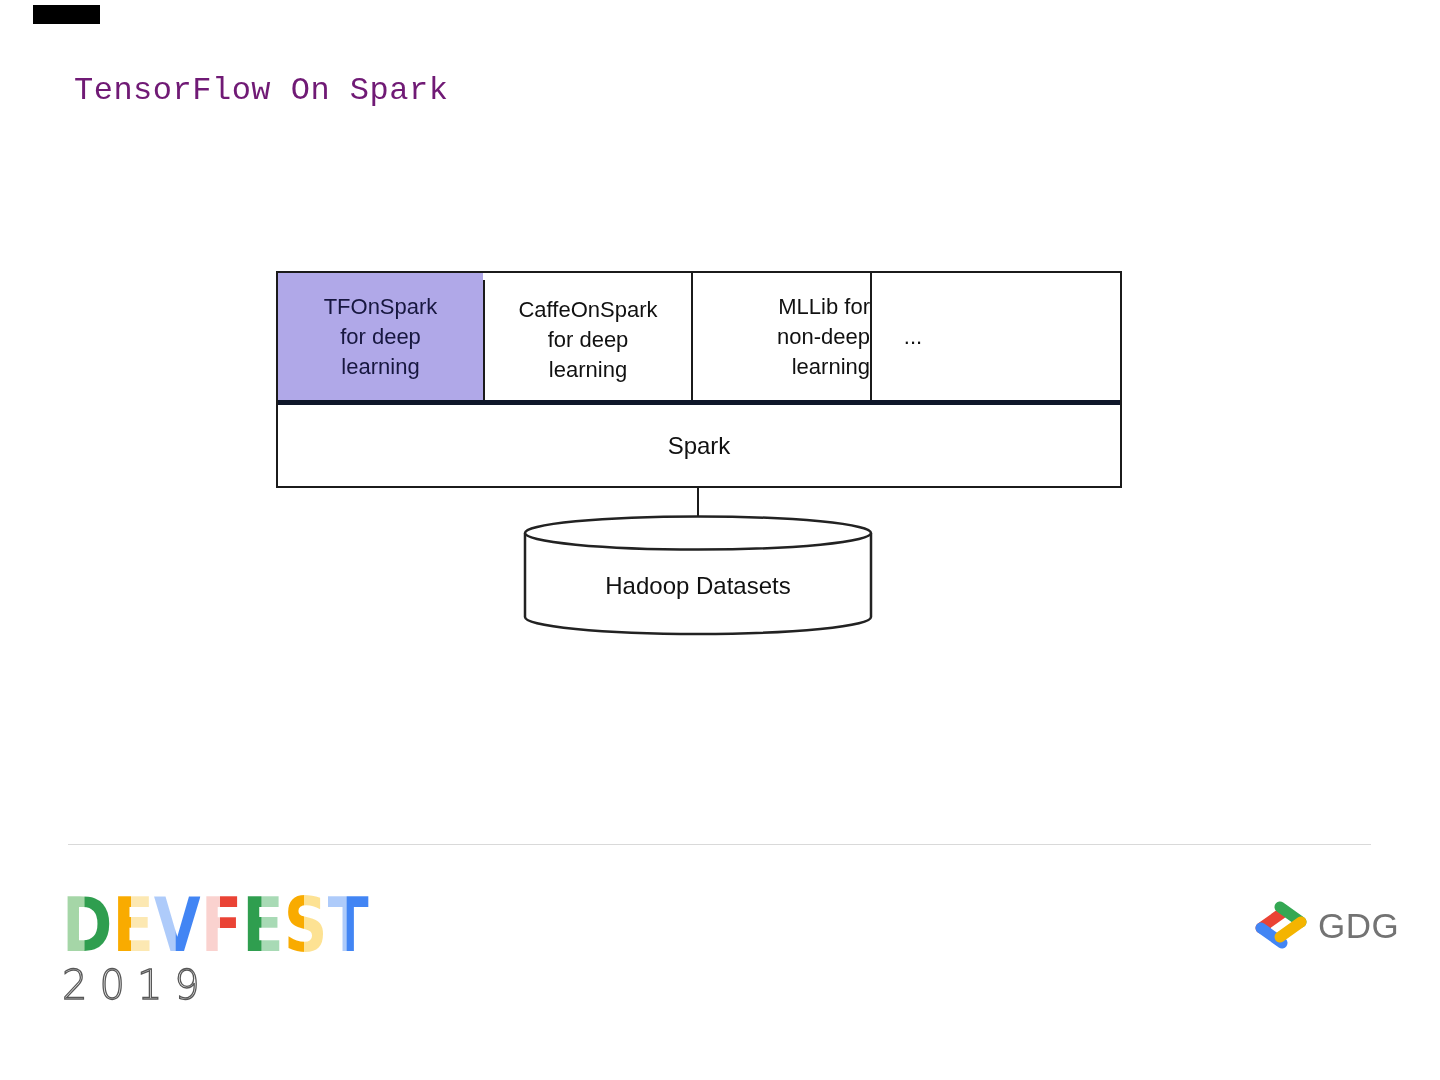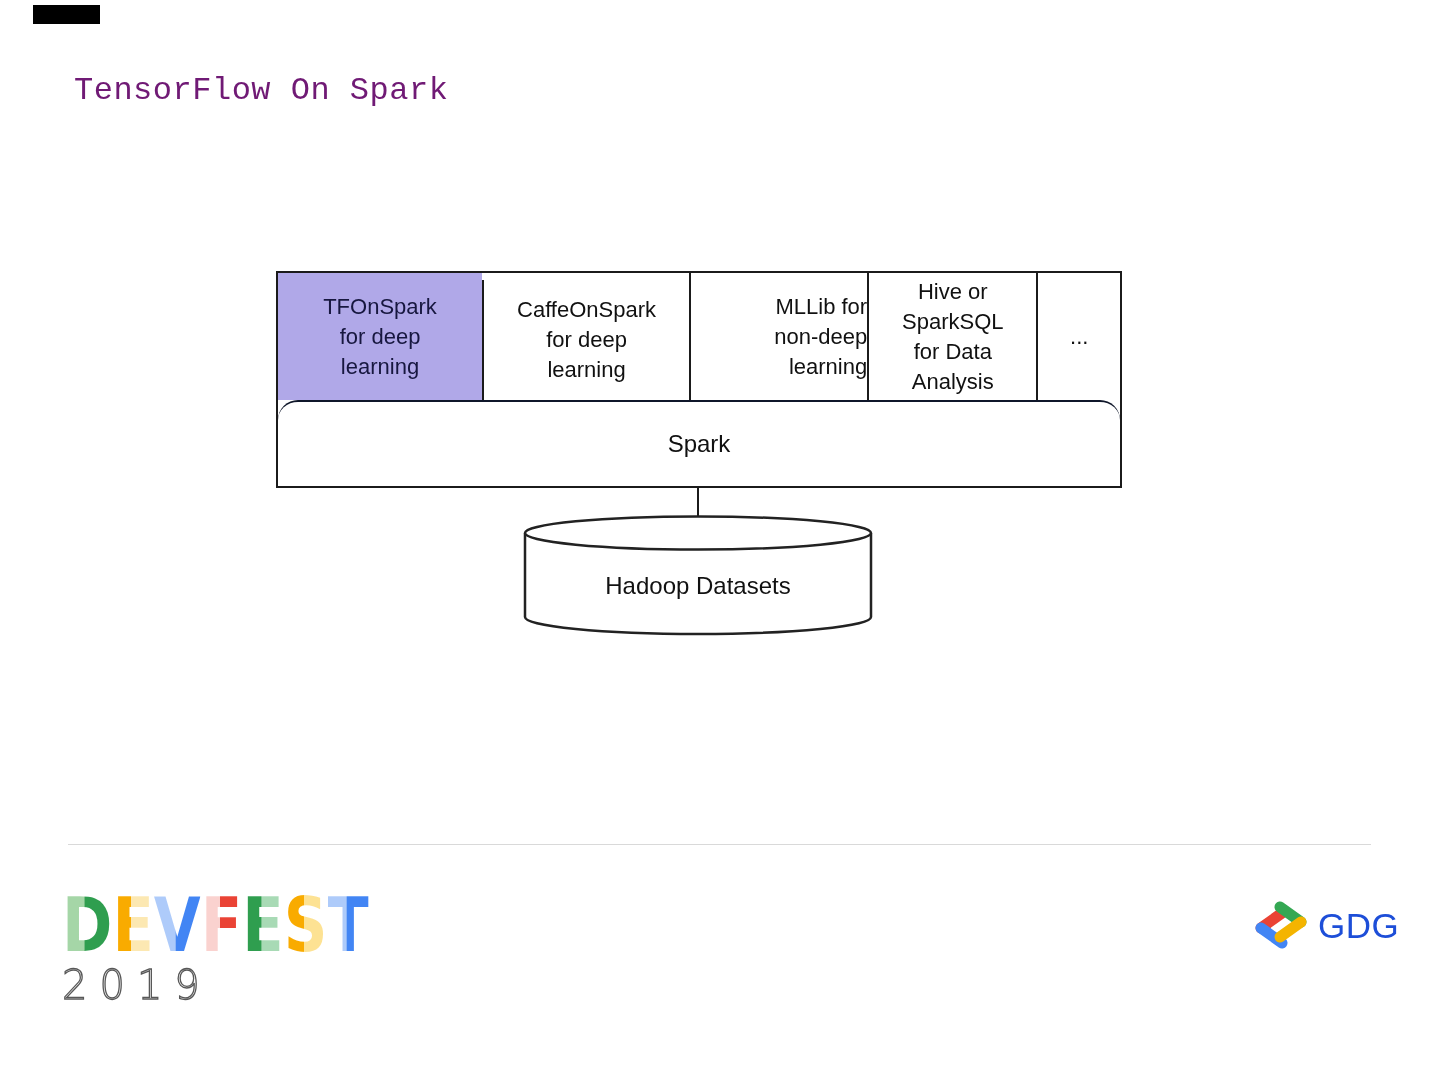--- a/index.html
+++ b/index.html
@@ -15,22 +15,22 @@
                  font-size: 32px; color: #701a75; letter-spacing: 0.5px; }
 
   
   .arch-table { left: 276px; top: 271px; width: 846px; border: 2px solid #1b1b1b; background: #fff; }
   .arch-row-top { display: flex; height: 127px; }
   .arch-cell { display: flex; flex-direction: column; justify-content: center; align-items: center;
                text-align: center; font-size: 22px; line-height: 30px; color: #111;
                border-left: 2px solid #1b1b1b; background: #fff; }
   .arch-cell:first-child { border-left: none; }
   .arch-cell.hl { color: #17173f; }
-  .spark-row { height: 86px; border-top: 2px solid #0f172a; display: flex;
-               align-items: center; justify-content: center; font-size: 24px; color: #111; border-radius: 20px; }
+  .spark-row { height: 86px; border-top: 5px solid #0f172a; display: flex;
+               align-items: center; justify-content: center; font-size: 24px; color: #111; }
 
   .connector { left: 697px; top: 486px; width: 2px; height: 31px; background: #1b1b1b; }
 
   .cylinder { left: 523px; top: 514px; }
   .cylinder text { font-family: "Liberation Sans", sans-serif; font-size: 24px; fill: #111; }
 
   
   .footer-divider { left: 68px; top: 844px; width: 1303px; height: 1px; background: #d9d9d9; }
 
   .devfest { left: 62px; top: 886px; display: flex; transform: scaleX(0.82); transform-origin: left top; }
@@ -41,21 +41,21 @@
                  -webkit-background-clip: text; background-clip: text; color: transparent; }
   }
 
   .devfest-year { left: 62px; top: 962px; font-family: "DejaVu Sans", sans-serif;
                   font-size: 40px; font-weight: 200; letter-spacing: 12px; color: #6a6a6a; }
   @supports (-webkit-text-stroke: 1px #555) {
     .devfest-year { color: transparent; -webkit-text-stroke: 1.3px #585858; }
   }
 
   .gdg-mark { left: 1252px; top: 901px; }
-  .gdg-label { left: 1318px; top: 906px; font-size: 35px; color: #1d4ed8;
+  .gdg-label { left: 1318px; top: 906px; font-size: 35px; color: #737373;
                font-family: "Liberation Sans", sans-serif; letter-spacing: 0.5px; }
 </style>
 </head>
 <body>
 
 <div class="abs top-black-bar"></div>
 
 <div class="abs slide-title">TensorFlow On Spark</div>
 
 <div class="abs arch-table">
@@ -67,26 +67,20 @@
       </div>
       <div class="arch-cell" style="width: 208px; margin-top: 7px;">
         <div>CaffeOnSpark</div>
         <div>for deep</div>
         <div>learning</div>
       </div>
       <div class="arch-cell" style="width: 179px; align-items: flex-end;">
         <div>MLLib for</div>
         <div>non-deep</div>
         <div>learning</div>
-      </div>
-      <div class="arch-cell" style="width: 170px;">
-        <div>Hive or</div>
-        <div>SparkSQL</div>
-        <div>for Data</div>
-        <div>Analysis</div>
       </div>
       <div class="arch-cell" style="width: 84px;">
         <div>...</div>
       </div>
     </div>
   <div class="spark-row">
     <span>Spark</span>
   </div>
 </div>
 

